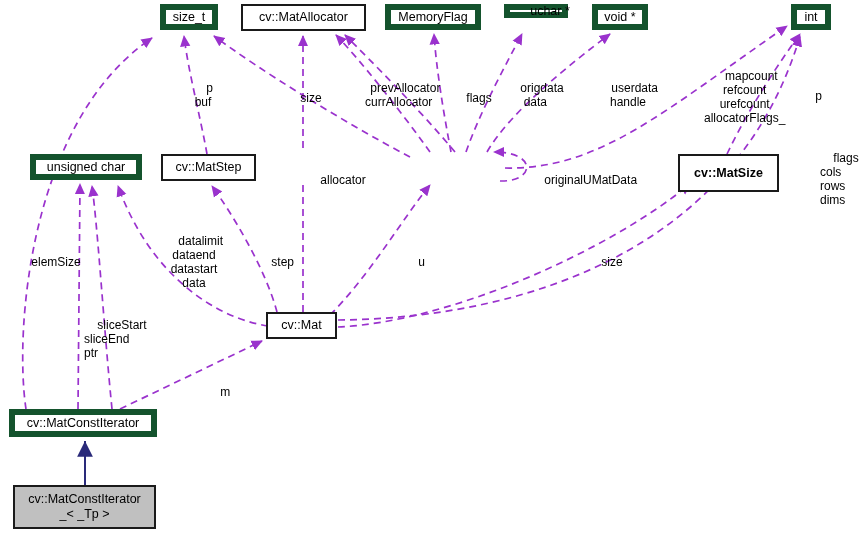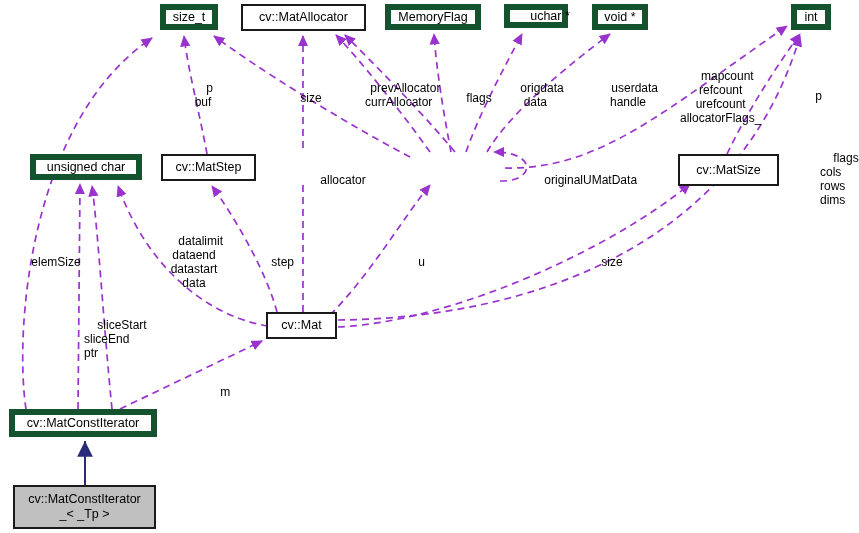--- a/index.html
+++ b/index.html
@@ -124,42 +124,42 @@
   </div>
 
   <div class="node thin" style="left:385px;top:4px;width:96px;height:26px;">
     <span>MemoryFlag</span>
   </div>
 
   <div class="node thick" style="left:241px;top:4px;width:125px;height:27px;">
     <span>cv::MatAllocator</span>
   </div>
 
-  <div class="node thin" style="left:504px;top:4px;width:64px;height:24px;padding-left:28px;">
+  <div class="node thin" style="left:504px;top:4px;width:64px;height:14px;padding-left:28px;">
     <span>uchar *</span>
   </div>
 
   <div class="node thin" style="left:592px;top:4px;width:56px;height:26px;">
     <span>void *</span>
   </div>
 
   <div class="node thin" style="left:791px;top:4px;width:40px;height:26px;">
     <span>int</span>
   </div>
 
   <div class="node thin" style="left:30px;top:154px;width:112px;height:26px;">
     <span>unsigned char</span>
   </div>
 
   <div class="node thick" style="left:161px;top:154px;width:95px;height:27px;">
     <span>cv::MatStep</span>
   </div>
 
 
-  <div class="node thick" style="left:678px;top:154px;width:101px;height:32px;">
+  <div class="node thick" style="left:678px;top:154px;width:101px;height:38px;font-weight:bold;">
     <span>cv::MatSize</span>
   </div>
 
   <div class="node thick" style="left:266px;top:312px;width:71px;height:27px;">
     <span>cv::Mat</span>
   </div>
 
   <div class="node thin" style="left:9px;top:409px;width:148px;height:28px;">
     <span>cv::MatConstIterator</span>
   </div>
@@ -190,21 +190,21 @@
   <div class="edge-label" style="left:507px;top:68px;">
     <span>origdata
 data</span>
   </div>
 
   <div class="edge-label" style="left:598px;top:68px;">
     <span>userdata
 handle</span>
   </div>
 
-  <div class="edge-label" style="left:680px;top:56px;text-align:center;">
+  <div class="edge-label" style="left:704px;top:56px;text-align:center;">
     <span>mapcount
 refcount
 urefcount
 allocatorFlags_</span>
   </div>
 
   <div class="edge-label" style="left:802px;top:76px;">
     <span>p</span>
   </div>
 

